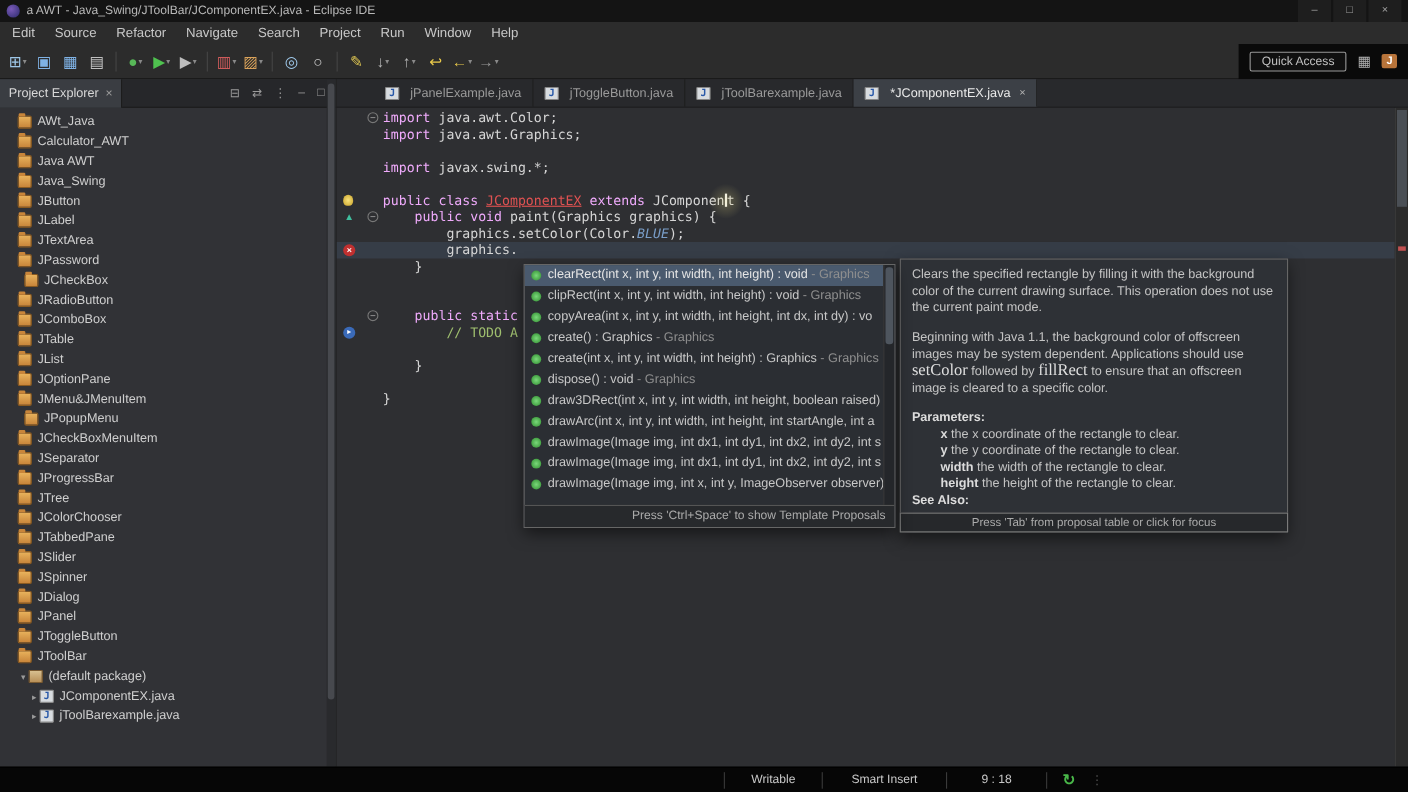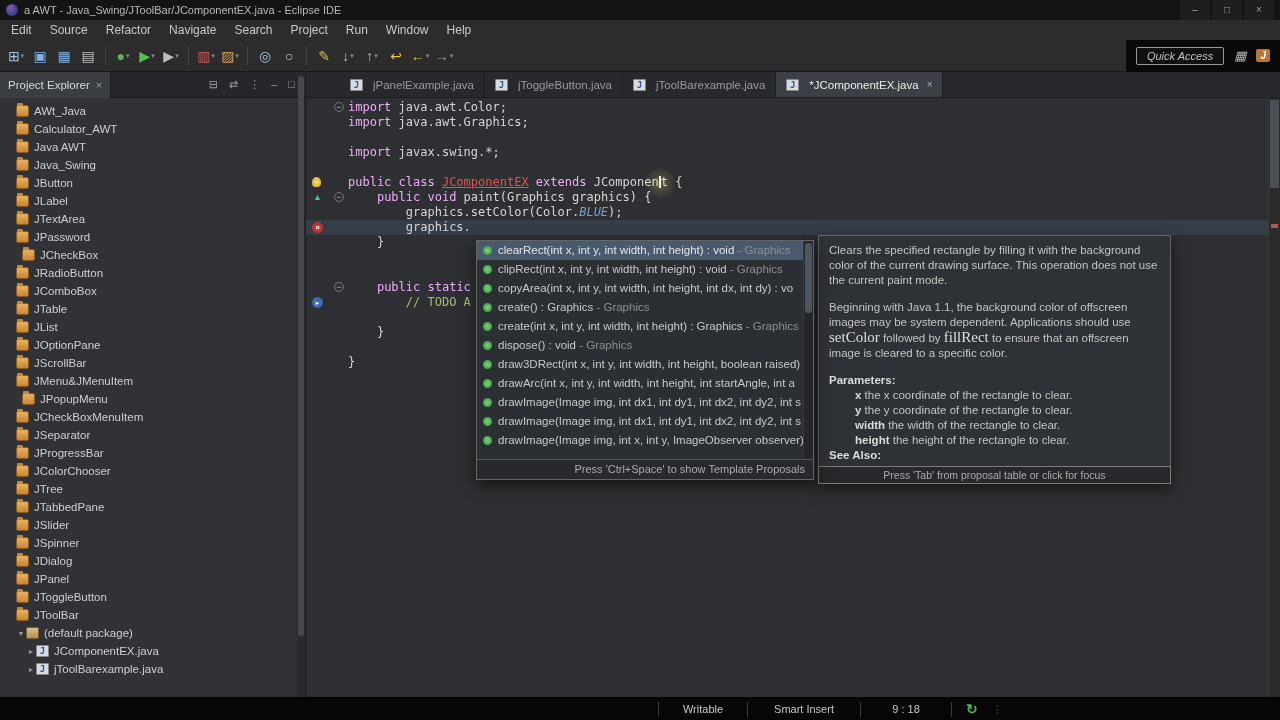--- a/index.html
+++ b/index.html
@@ -22,21 +22,21 @@
 
   
   .toolbar { height:32px; background:#2c2c2c; border-bottom:1px solid #191919;
              display:flex; align-items:center; padding-left:4px; }
   .toolbar-icons { display:flex; align-items:center; }
   .tool-icon { height:24px; min-width:22px; display:flex; align-items:center; justify-content:center;
                font-size:14px; margin:0 1px; border-radius:3px; }
   .tb-caret { font-size:7px; color:#8a8a8a; margin-left:1px; }
   .tb-sep { width:1px; height:18px; background:#454545; margin:0 5px; }
   .toolbar-right { margin-left:auto; background:#0a0a0a; height:32px; display:flex;
-                   align-items:center; padding:0 10px; gap:10px;font-style:italic; }
+                   align-items:center; padding:0 10px; gap:10px; }
   .quick-access { border:1px solid #989898; border-radius:2px; color:#c0c0c0; font-size:11px;
                   padding:2px 10px; background:#101010; }
   .persp-icon { color:#b0b0b0; font-size:13px; }
   .persp-java { background:#b8743a; color:#fff; font-size:10px; font-weight:bold;
                 padding:1px 4px; border-radius:2px; }
 
   
   .main { position:absolute; top:72px; bottom:23px; left:0; right:0; display:flex; }
 
   
@@ -332,25 +332,20 @@
             <span class="tl">JList</span>
           </div>
           <div class="tree-row" style="padding-left: 6px;">
             <span class="chev"></span>
             <span class="ti ti-project"></span>
             <span class="tl">JOptionPane</span>
           </div>
           <div class="tree-row" style="padding-left: 6px;">
             <span class="chev"></span>
             <span class="ti ti-project"></span>
-            <span class="tl">JScrollBar</span>
-          </div>
-          <div class="tree-row" style="padding-left: 6px;">
-            <span class="chev"></span>
-            <span class="ti ti-project"></span>
             <span class="tl">JMenu&amp;JMenuItem</span>
           </div>
           <div class="tree-row" style="padding-left: 12px;">
             <span class="chev"></span>
             <span class="ti ti-project"></span>
             <span class="tl">JPopupMenu</span>
           </div>
           <div class="tree-row" style="padding-left: 6px;">
             <span class="chev"></span>
             <span class="ti ti-project"></span>
@@ -362,26 +357,26 @@
             <span class="tl">JSeparator</span>
           </div>
           <div class="tree-row" style="padding-left: 6px;">
             <span class="chev"></span>
             <span class="ti ti-project"></span>
             <span class="tl">JProgressBar</span>
           </div>
           <div class="tree-row" style="padding-left: 6px;">
             <span class="chev"></span>
             <span class="ti ti-project"></span>
+            <span class="tl">JTree</span>
+          </div>
+          <div class="tree-row" style="padding-left: 6px;">
+            <span class="chev"></span>
+            <span class="ti ti-project"></span>
             <span class="tl">JColorChooser</span>
-          </div>
-          <div class="tree-row" style="padding-left: 6px;">
-            <span class="chev"></span>
-            <span class="ti ti-project"></span>
-            <span class="tl">JTree</span>
           </div>
           <div class="tree-row" style="padding-left: 6px;">
             <span class="chev"></span>
             <span class="ti ti-project"></span>
             <span class="tl">JTabbedPane</span>
           </div>
           <div class="tree-row" style="padding-left: 6px;">
             <span class="chev"></span>
             <span class="ti ti-project"></span>
             <span class="tl">JSlider</span>

